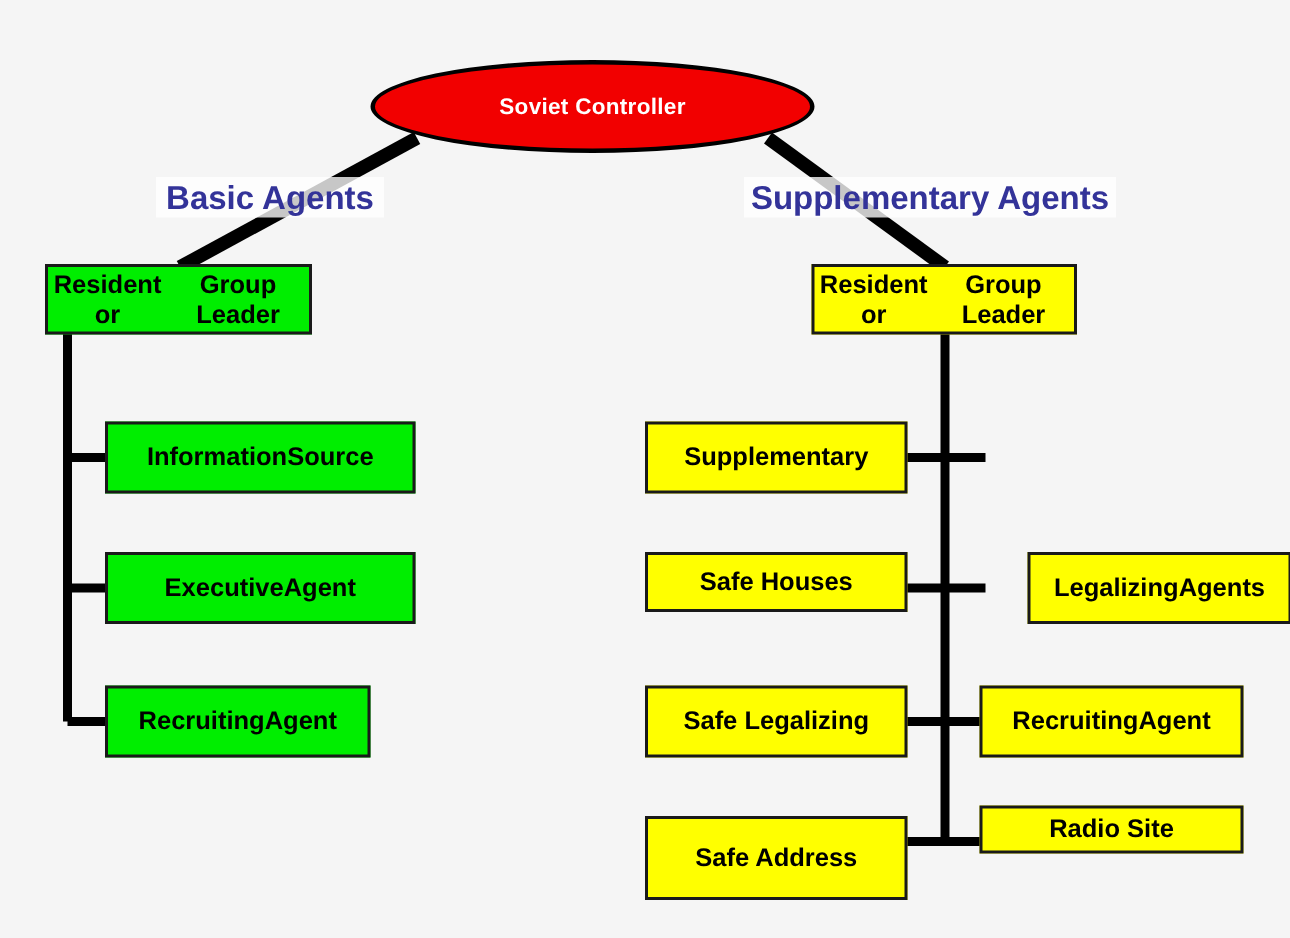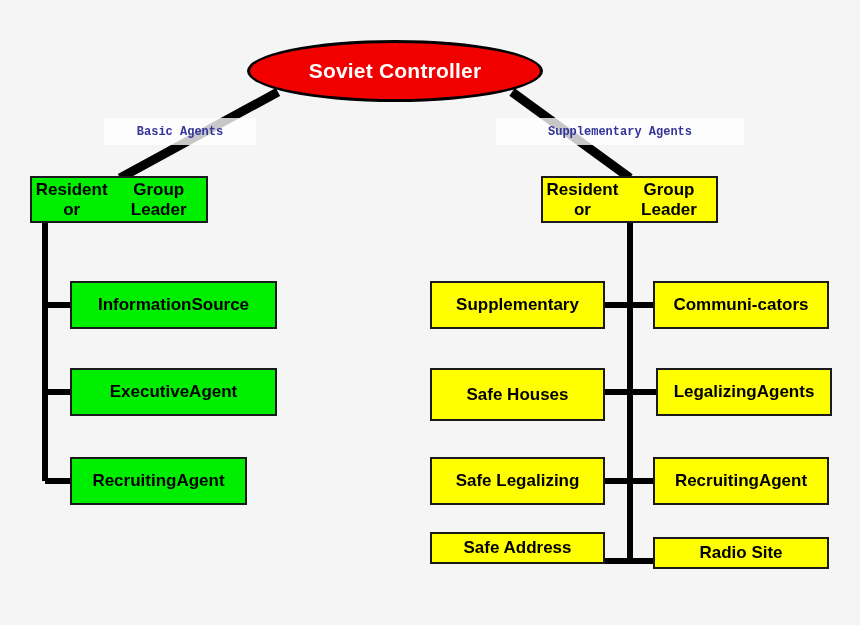--- a/index.html
+++ b/index.html
@@ -34,40 +34,39 @@
   .root-node {
     position: absolute;
     display: flex;
     align-items: center;
     justify-content: center;
     box-sizing: border-box;
     border-radius: 50%;
     border: 3px solid #000000;
     background: #f20000;
     color: #ffffff;
-    font-size: 21px;
+    font-size: 15px;
     font-weight: bold;
     letter-spacing: .2px;
     z-index: 5;
   }
 
   
   .branch-caption {
     position: absolute;
     display: flex;
     align-items: center;
     justify-content: center;
     box-sizing: border-box;
     background: rgba(255, 255, 255, 0.78);
     color: #333399;
-    font-size: 12px;
+    font-size: 22px;
     font-weight: bold;
     z-index: 4;
     white-space: nowrap;
-    font-family: Liberation Mono, monospace;
   }
 
   
   .node {
     position: absolute;
     display: flex;
     flex-direction: row;
     align-items: center;
     justify-content: center;
     box-sizing: border-box;
@@ -141,35 +140,31 @@
   </div>
 
   <div class="node yellow" style="left:541px; top:176px; width:177px; height:47px;">
     <span>Resident or</span>
     <span class="line2">Group Leader</span>
   </div>
 
   <div class="node yellow" style="left:430px; top:281px; width:175px; height:48px;">
     <span>Supplementary</span>
   </div>
-  <div class="node yellow" style="left:430px; top:368px; width:175px; height:53px;align-items:center;">
+  <div class="node yellow" style="left:430px; top:368px; width:175px; height:40px;align-items:center;">
     <span>Safe Houses</span>
   </div>
   <div class="node yellow" style="left:430px; top:457px; width:175px; height:48px;">
     <span>Safe Legalizing</span>
   </div>
-  <div class="node yellow" style="left:430px; top:532px; width:175px; height:32px;">
+  <div class="node yellow" style="left:430px; top:544px; width:175px; height:56px;">
     <span>Safe Address</span>
   </div>
 
-  <div class="node yellow" style="left:653px; top:281px; width:176px; height:48px;">
-    <span>Communi-</span>
-    <span class="line2">cators</span>
-  </div>
-  <div class="node yellow" style="left:656px; top:368px; width:176px; height:48px;">
+  <div class="node yellow" style="left:685px; top:368px; width:176px; height:48px;">
     <span>Legalizing</span>
     <span class="line2">Agents</span>
   </div>
   <div class="node yellow" style="left:653px; top:457px; width:176px; height:48px;">
     <span>Recruiting</span>
     <span class="line2">Agent</span>
   </div>
   <div class="node yellow" style="left:653px; top:537px; width:176px; height:32px;">
     <span>Radio Site</span>
   </div>

